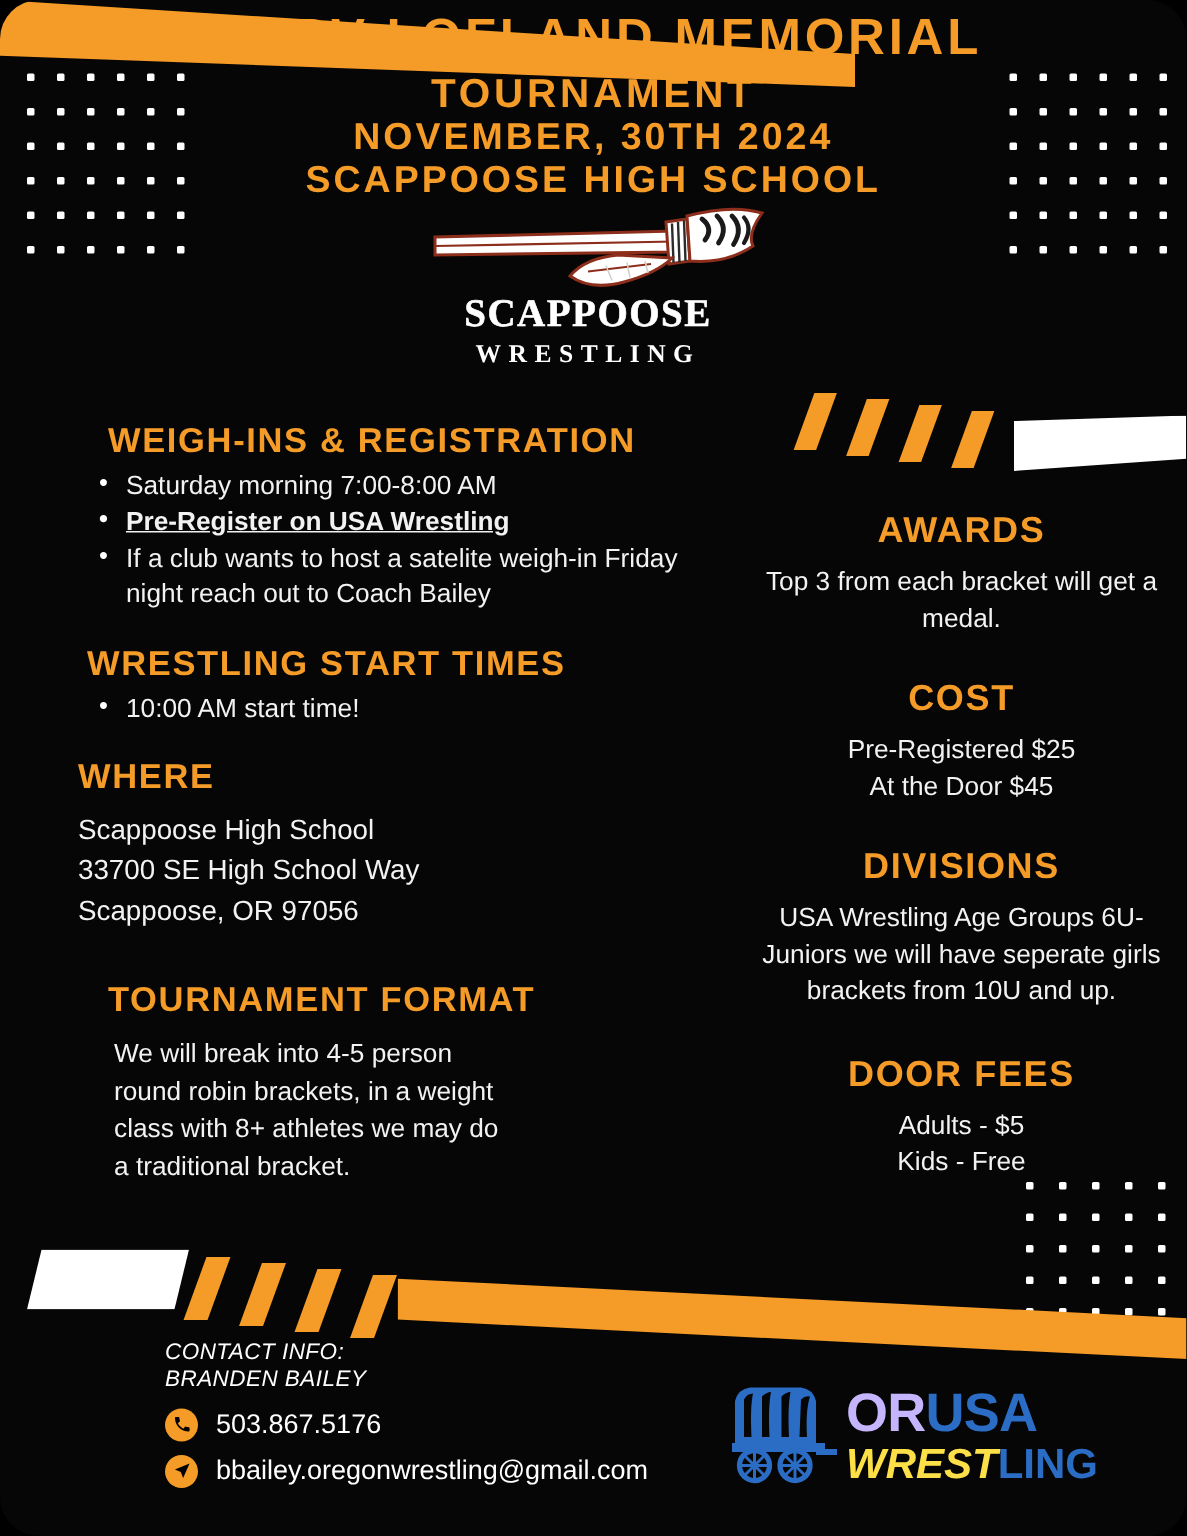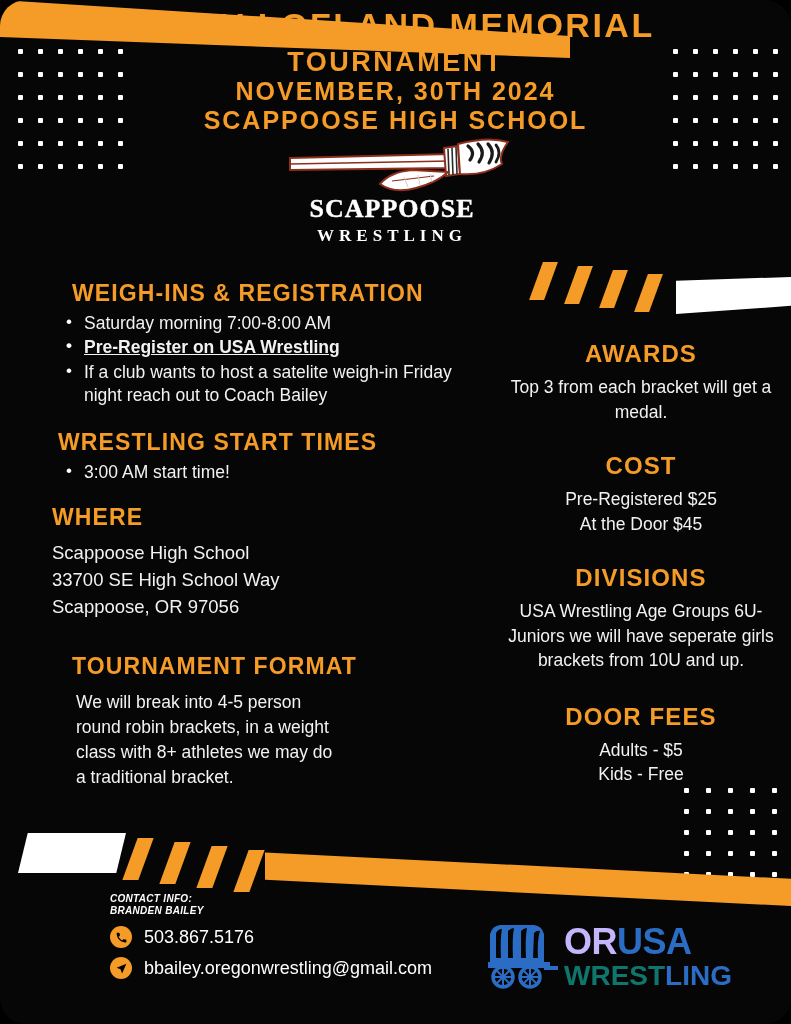--- a/index.html
+++ b/index.html
@@ -114,39 +114,39 @@
 
   .r-head { font-size:24px; }
   .r-body { font-size:17.5px; line-height:1.4; margin-top:7px; }
   #h-cost { margin-top:28px; }
   #h-divisions { margin-top:28px; }
   #h-doorfees { margin-top:30px; }
 
   
   #contact { position:absolute; left:110px; top:893px; width:420px; }
   #contact-title {
-    color:#ffffff; font-weight:bold; font-style:italic;
-    font-size:10px; line-height:1.22; letter-spacing:0.3px;
+    color:#ffffff; font-weight:normal; font-style:italic;
+    font-size:15px; line-height:1.22; letter-spacing:0.3px;
   }
   .contact-row { display:flex; align-items:center; margin-top:9px; }
   .contact-row .cicon {
     width:22px; height:22px; border-radius:50%; background:#F59B27;
     display:flex; align-items:center; justify-content:center;
     margin-right:12px; flex:0 0 22px;
   }
   .contact-row .ctext { color:#ffffff; font-size:18px; }
 
   
   #logo-orusa { position:absolute; left:482px; top:922px; width:240px; height:72px; }
   #orusa-text { position:absolute; left:82px; top:2px; }
   #orusa-l1 { font-size:36px; font-weight:bold; letter-spacing:-0.5px; line-height:1; }
   #orusa-l2 { font-size:28px; font-weight:bold; letter-spacing:0px; line-height:1; margin-top:2px; }
   .or  { color:#c4b5fd; }
   .usa { color:#2B6CC4; }
-  .wr1 { color:#0f766e; }
+  .wr1 { color:#fde047;font-style:italic; }
   .wr2 { color:#2B6CC4; }
 </style>
 </head>
 <body>
 
 <div id="flyer">
 
   <div class="dotgrid" id="dots-top-left">
     <span></span>
       <span></span>
@@ -306,21 +306,21 @@
 
     <div class="sec-head" id="h-weighins">WEIGH-INS &amp; REGISTRATION</div>
     <ul class="bullets">
       <li>Saturday morning 7:00-8:00 AM</li>
       <li class="emph">Pre-Register on USA Wrestling</li>
       <li>If a club wants to host a satelite weigh-in Friday night reach out to Coach Bailey</li>
     </ul>
 
     <div class="sec-head" id="h-starttimes">WRESTLING START TIMES</div>
     <ul class="bullets">
-      <li>3:00 AM start time!</li>
+      <li>10:00 AM start time!</li>
     </ul>
 
     <div class="sec-head" id="h-where">WHERE</div>
     <div class="body-text" id="where-lines">
       <div>Scappoose High School</div>
       <div>33700 SE High School Way</div>
       <div>Scappoose, OR 97056</div>
     </div>
 
     <div class="sec-head" id="h-format">TOURNAMENT FORMAT</div>

